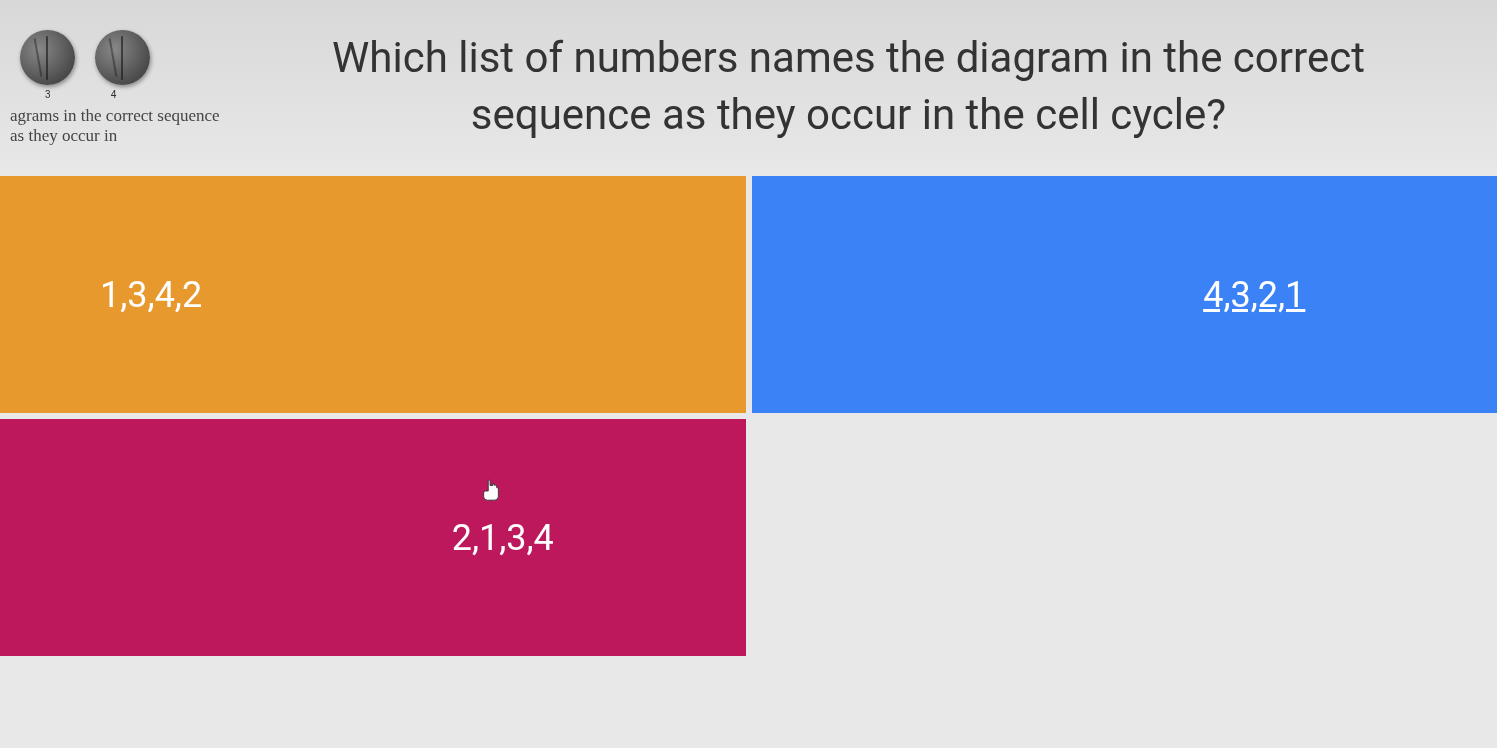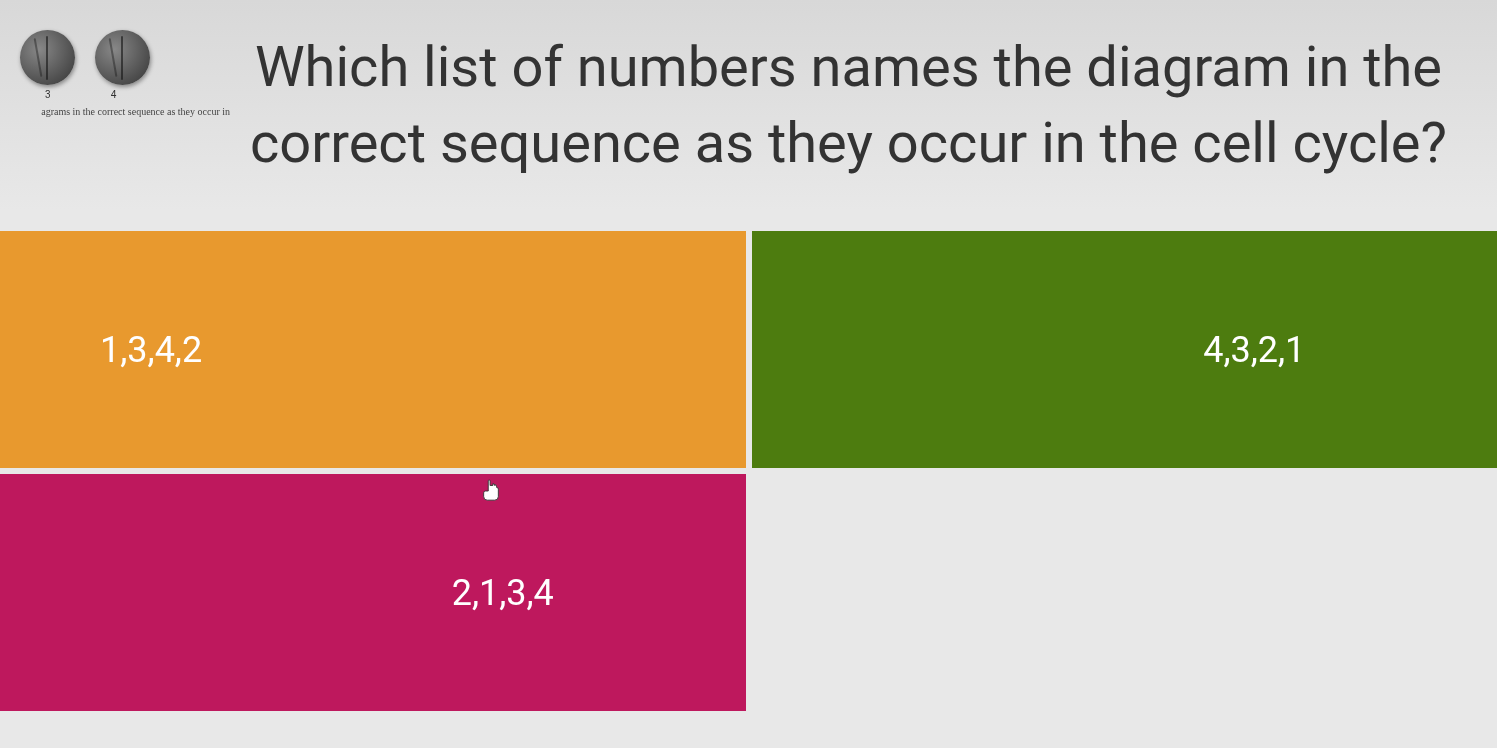--- a/index.html
+++ b/index.html
@@ -61,64 +61,62 @@
     }
     .cell-labels {
       display: flex;
       gap: 60px;
       padding-left: 35px;
       font-size: 10px;
       color: #333;
       margin-top: 4px;
     }
     .thumb-caption {
-      font-size: 10px;
+      font-size: 17px;
       color: #444;
       margin-top: 6px;
       font-family: Georgia, serif;
-      text-align: right;
     }
     .question-text {
       flex: 1;
-      font-size: 56px;
+      font-size: 42px;
       color: #333;
       text-align: center;
       padding: 10px 40px 0 10px;
       line-height: 1.35;
       font-weight: 400;
     }
     .answers-grid {
       display: grid;
       grid-template-columns: 1fr 1fr;
       grid-template-rows: 1fr 1fr;
       gap: 6px;
       padding: 0;
       height: 480px;
-      margin-top: 20px;
     }
     .answer {
       display: flex;
       align-items: center;
       padding-left: 100px;
       font-size: 36px;
       color: #fff;
       cursor: pointer;
       position: relative;
     }
     .answer.blue, .answer.red {
       justify-content: center;
       padding-left: 0;
       padding-right: 0;
     }
     .answer.blue .answer-label,
     .answer.red .answer-label {
       padding-left: 260px;
     }
     .answer.orange { background: #e8992e; }
-    .answer.blue   { background: #4d7c0f; }
+    .answer.blue   { background: #3b82f6; text-decoration: underline; }
     .answer.green  { background: #3a9c3f; }
     .answer.red    { background: #be185d; }
     .cursor-icon {
       position: absolute;
       left: 480px;
       top: 478px;
       width: 22px;
       height: 26px;
       z-index: 10;
       pointer-events: none;

